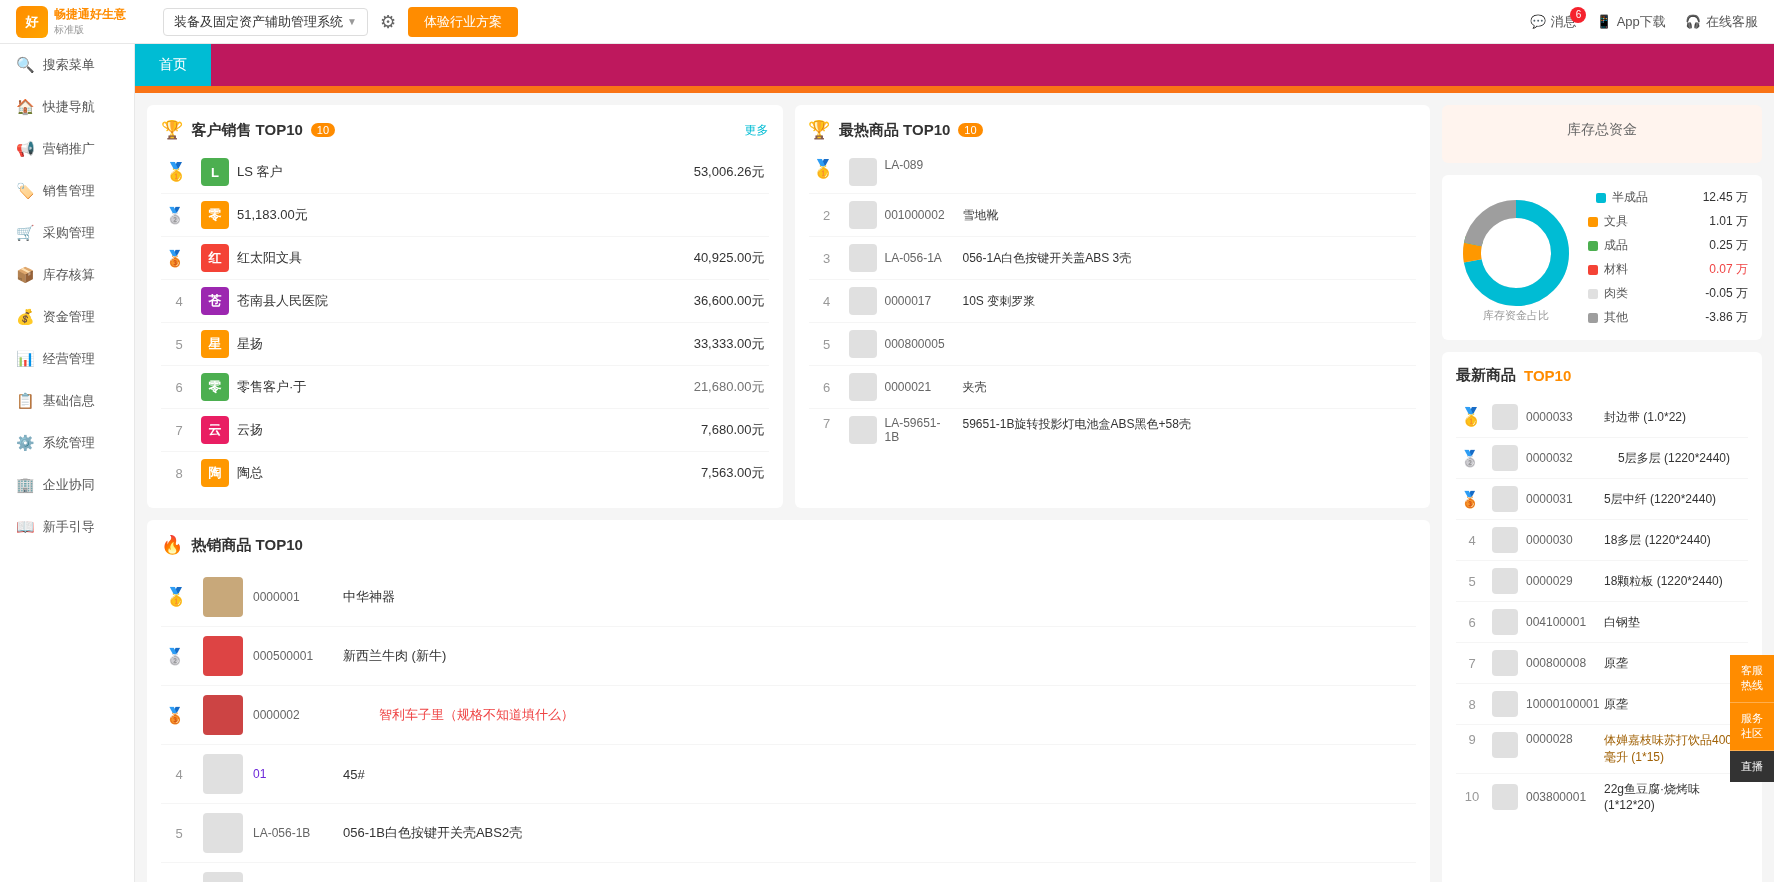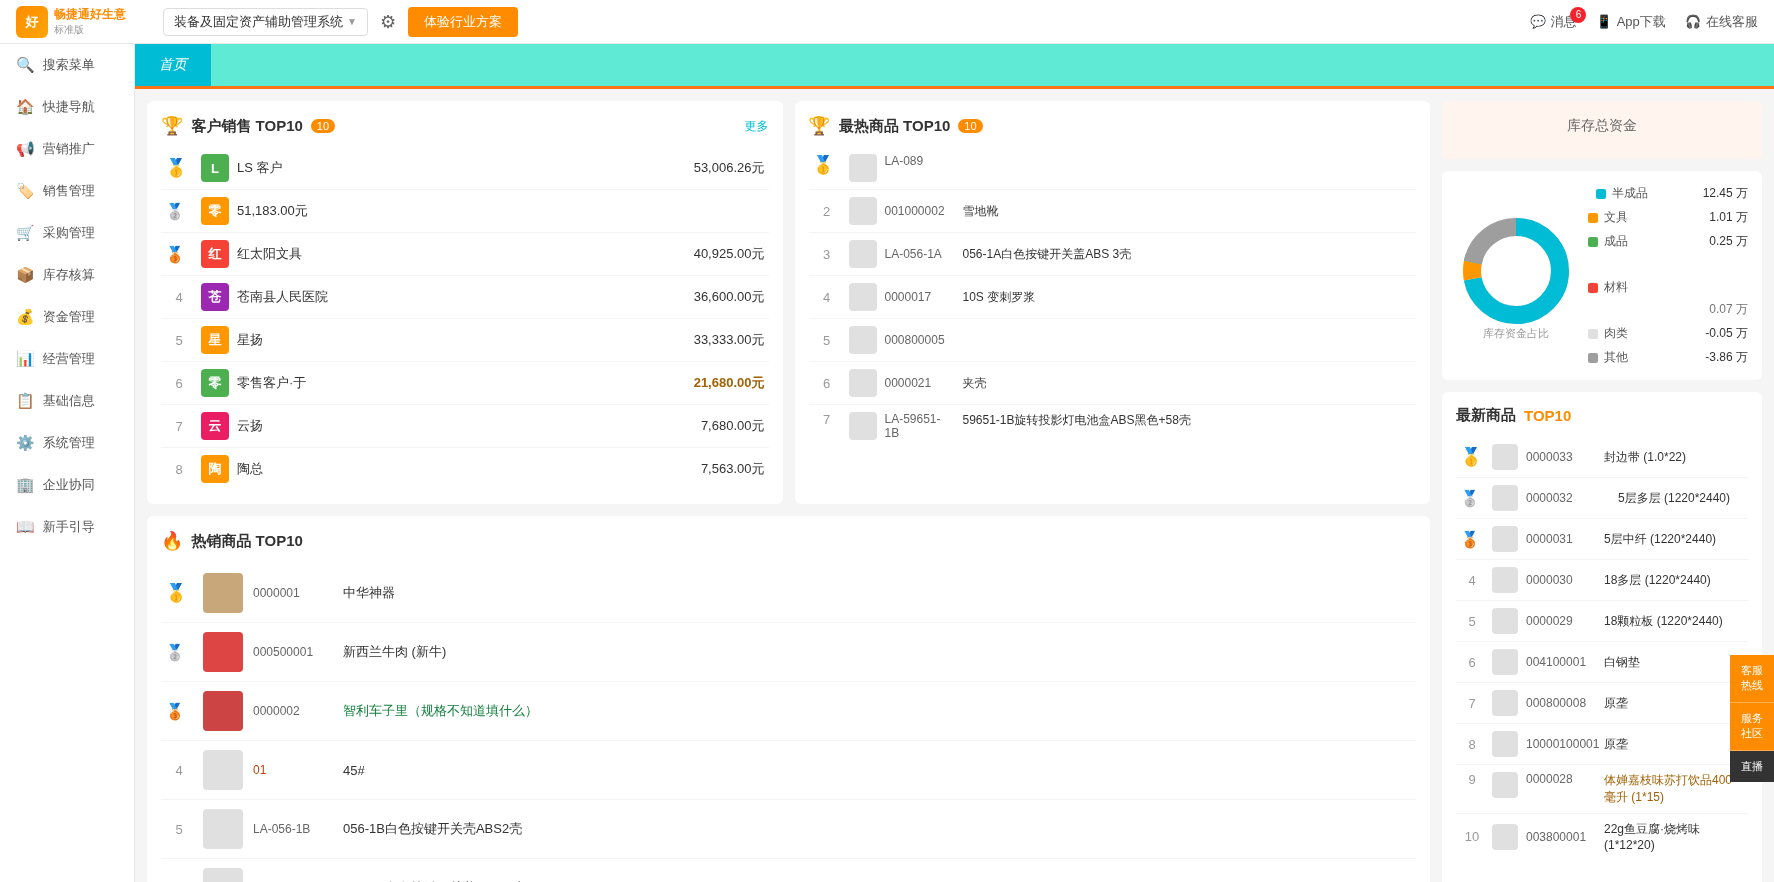--- a/index.html
+++ b/index.html
@@ -86,21 +86,21 @@
     <span>企业协同</span>
   </div>
   <div style="display:flex;align-items:center;gap:8px;padding:12px 16px;cursor:pointer;color:#555;font-size:13px;">
     <span style="font-size:15px;">📖</span>
     <span>新手引导</span>
   </div>
 </div>
 
 <div style="margin-left:135px;margin-top:44px;">
 
-  <div style="background:#5eead4;border-bottom:3px solid #f97316;padding:0;font-style:italic;">
+  <div style="background:#be185d;border-bottom:7px solid #f97316;padding:0;">
     <div style="display:inline-block;padding:12px 24px;cursor:pointer;font-size:14px;color:#fff;background:#00bcd4;">
       <span>首页</span>
     </div>
   </div>
 
   <div style="display:flex;gap:12px;padding:12px;min-height:calc(100vh - 88px);">
 
     <div style="flex:1;min-width:0;display:flex;flex-direction:column;gap:12px;">
 
       <div style="display:flex;gap:12px;">
@@ -147,21 +147,21 @@
               <span style="width:28px;text-align:center;font-size:13px;color:#999;">5</span>
               <div style="width:28px;height:28px;border-radius:4px;background:#ff9800;display:flex;align-items:center;justify-content:center;color:white;font-size:13px;font-weight:bold;margin:0 8px;flex-shrink:0;">星</div>
               <span style="flex:1;font-size:13px;color:#333;">星扬</span>
               <span style="font-size:13px;color:#333;font-weight:500;">33,333.00元</span>
             </div>
 
             <div style="display:flex;align-items:center;padding:7px 4px;border-bottom:1px solid #f5f5f5;">
               <span style="width:28px;text-align:center;font-size:13px;color:#999;">6</span>
               <div style="width:28px;height:28px;border-radius:4px;background:#4caf50;display:flex;align-items:center;justify-content:center;color:white;font-size:13px;font-weight:bold;margin:0 8px;flex-shrink:0;">零</div>
               <span style="flex:1;font-size:13px;color:#333;">零售客户·于</span>
-              <span style="font-size:13px;color:#a16207;font-weight:700;">21,680.00元</span>
+              <span style="font-size:13px;color:#737373;font-weight:400;">21,680.00元</span>
             </div>
 
             <div style="display:flex;align-items:center;padding:7px 4px;border-bottom:1px solid #f5f5f5;">
               <span style="width:28px;text-align:center;font-size:13px;color:#999;">7</span>
               <div style="width:28px;height:28px;border-radius:4px;background:#e91e63;display:flex;align-items:center;justify-content:center;color:white;font-size:13px;font-weight:bold;margin:0 8px;flex-shrink:0;">云</div>
               <span style="flex:1;font-size:13px;color:#333;">云扬</span>
               <span style="font-size:13px;color:#333;font-weight:500;">7,680.00元</span>
             </div>
 
             <div style="display:flex;align-items:center;padding:7px 4px;">
@@ -244,27 +244,27 @@
             <span style="font-size:16px;width:28px;">🥈</span>
             <div style="width:40px;height:40px;border-radius:4px;background:#d44;flex-shrink:0;overflow:hidden;"></div>
             <span style="font-size:12px;color:#666;width:80px;flex-shrink:0;">000500001</span>
             <span style="font-size:13px;color:#333;flex:1;">新西兰牛肉 (新牛)</span>
           </div>
 
           <div style="display:flex;align-items:center;padding:9px 4px;border-bottom:1px solid #f5f5f5;gap:10px;">
             <span style="font-size:16px;width:28px;">🥉</span>
             <div style="width:40px;height:40px;border-radius:4px;background:#c44;flex-shrink:0;overflow:hidden;"></div>
             <span style="font-size:12px;color:#666;width:80px;flex-shrink:0;">0000002</span>
-            <span style="font-size:13px;color:#15803d;flex:1;">智利车子里（规格不知道填什么）</span>
+            <span style="font-size:13px;color:#ef4444;flex:1;margin-left:36px;">智利车子里（规格不知道填什么）</span>
           </div>
 
           <div style="display:flex;align-items:center;padding:9px 4px;border-bottom:1px solid #f5f5f5;gap:10px;">
             <span style="font-size:13px;color:#999;width:28px;text-align:center;">4</span>
             <div style="width:40px;height:40px;border-radius:4px;background:#e0e0e0;flex-shrink:0;"></div>
-            <span style="font-size:12px;color:#c2410c;width:80px;flex-shrink:0;">01</span>
+            <span style="font-size:12px;color:#6d28d9;width:80px;flex-shrink:0;">01</span>
             <span style="font-size:13px;color:#333;flex:1;">45#</span>
           </div>
 
           <div style="display:flex;align-items:center;padding:9px 4px;border-bottom:1px solid #f5f5f5;gap:10px;">
             <span style="font-size:13px;color:#999;width:28px;text-align:center;">5</span>
             <div style="width:40px;height:40px;border-radius:4px;background:#e0e0e0;flex-shrink:0;"></div>
             <span style="font-size:12px;color:#666;width:80px;flex-shrink:0;">LA-056-1B</span>
             <span style="font-size:13px;color:#333;flex:1;">056-1B白色按键开关壳ABS2壳</span>
           </div>
 
@@ -319,21 +319,21 @@
               <span style="color:#333;">1.01 万</span>
             </div>
             <div style="display:flex;align-items:center;font-size:12px;">
               <span style="width:10px;height:10px;border-radius:2px;background:#4caf50;display:inline-block;margin-right:6px;flex-shrink:0;"></span>
               <span style="flex:1;color:#555;">成品</span>
               <span style="color:#333;">0.25 万</span>
             </div>
             <div style="display:flex;align-items:center;font-size:12px;">
               <span style="width:10px;height:10px;border-radius:2px;background:#f44336;display:inline-block;margin-right:6px;flex-shrink:0;"></span>
               <span style="flex:1;color:#555;">材料</span>
-              <span style="color:#737373;margin-top:44px;">0.07 万</span>
+              <span style="color:#ef4444;">0.07 万</span>
             </div>
             <div style="display:flex;align-items:center;font-size:12px;">
               <span style="width:10px;height:10px;border-radius:2px;background:#e0e0e0;display:inline-block;margin-right:6px;flex-shrink:0;"></span>
               <span style="flex:1;color:#555;">肉类</span>
               <span style="color:#333;">-0.05 万</span>
             </div>
             <div style="display:flex;align-items:center;font-size:12px;">
               <span style="width:10px;height:10px;border-radius:2px;background:#9e9e9e;display:inline-block;margin-right:6px;flex-shrink:0;"></span>
               <span style="flex:1;color:#555;">其他</span>
               <span style="color:#333;">-3.86 万</span>

